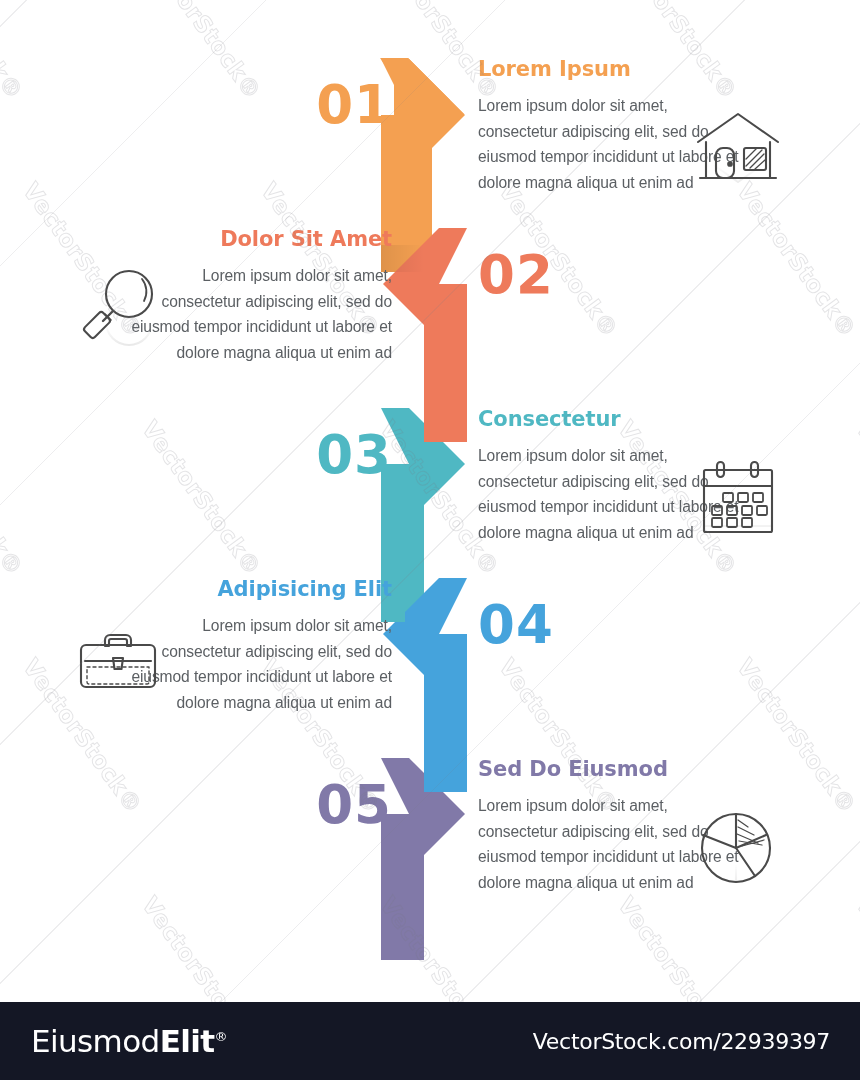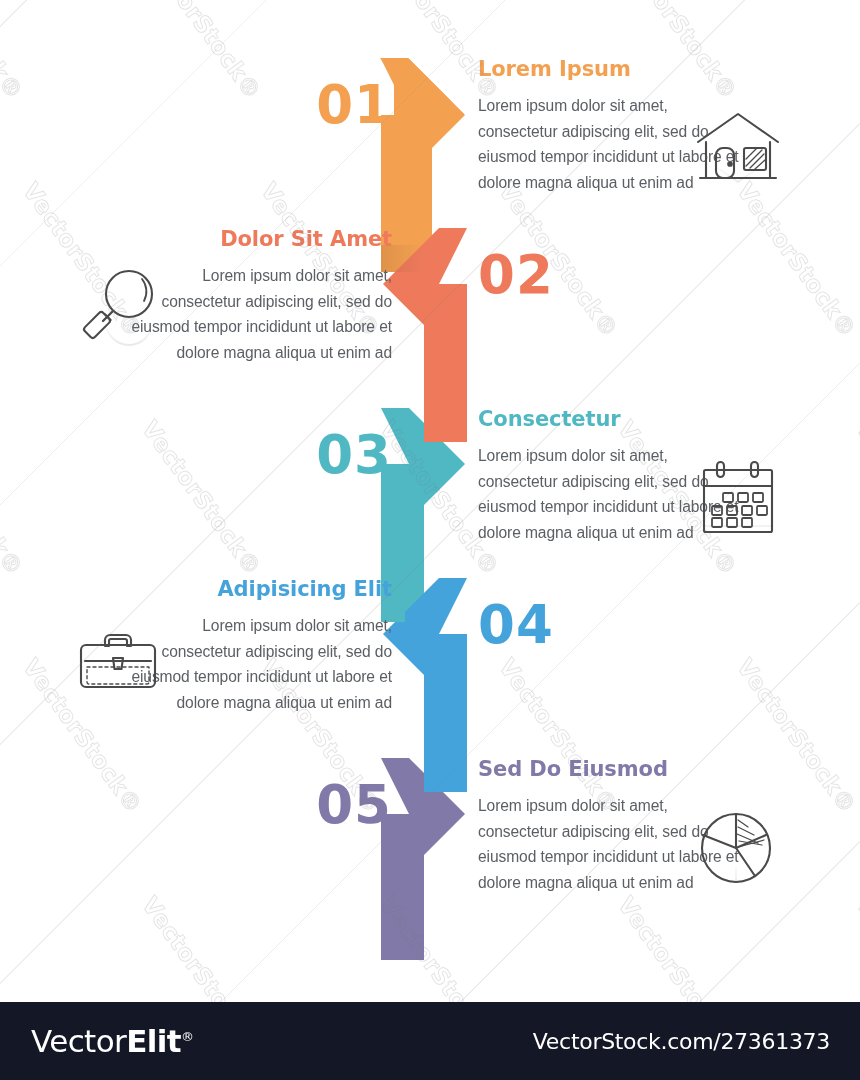--- a/index.html
+++ b/index.html
@@ -304,16 +304,16 @@
       <div class="wm-text" style="left: -80px; top: 892px;">VectorStock®</div>
       <div class="wm-text" style="left: 158px; top: 892px;">VectorStock®</div>
       <div class="wm-text" style="left: 396px; top: 892px;">VectorStock®</div>
       <div class="wm-text" style="left: 634px; top: 892px;">VectorStock®</div>
       <div class="wm-text" style="left: 872px; top: 892px;">VectorStock®</div>
     </div>
 </div>
 
 <div id="footer">
   <div id="brand">
-    <span class="thin">Vector</span><span class="bold">Elit</span><span class="reg">®</span>
-  </div>
-  <div id="footer-url">VectorStock.com/27361373</div>
+    <span class="thin">Eiusmod</span><span class="bold">Elit</span><span class="reg">®</span>
+  </div>
+  <div id="footer-url">VectorStock.com/22939397</div>
 </div>
 
 </body></html>

